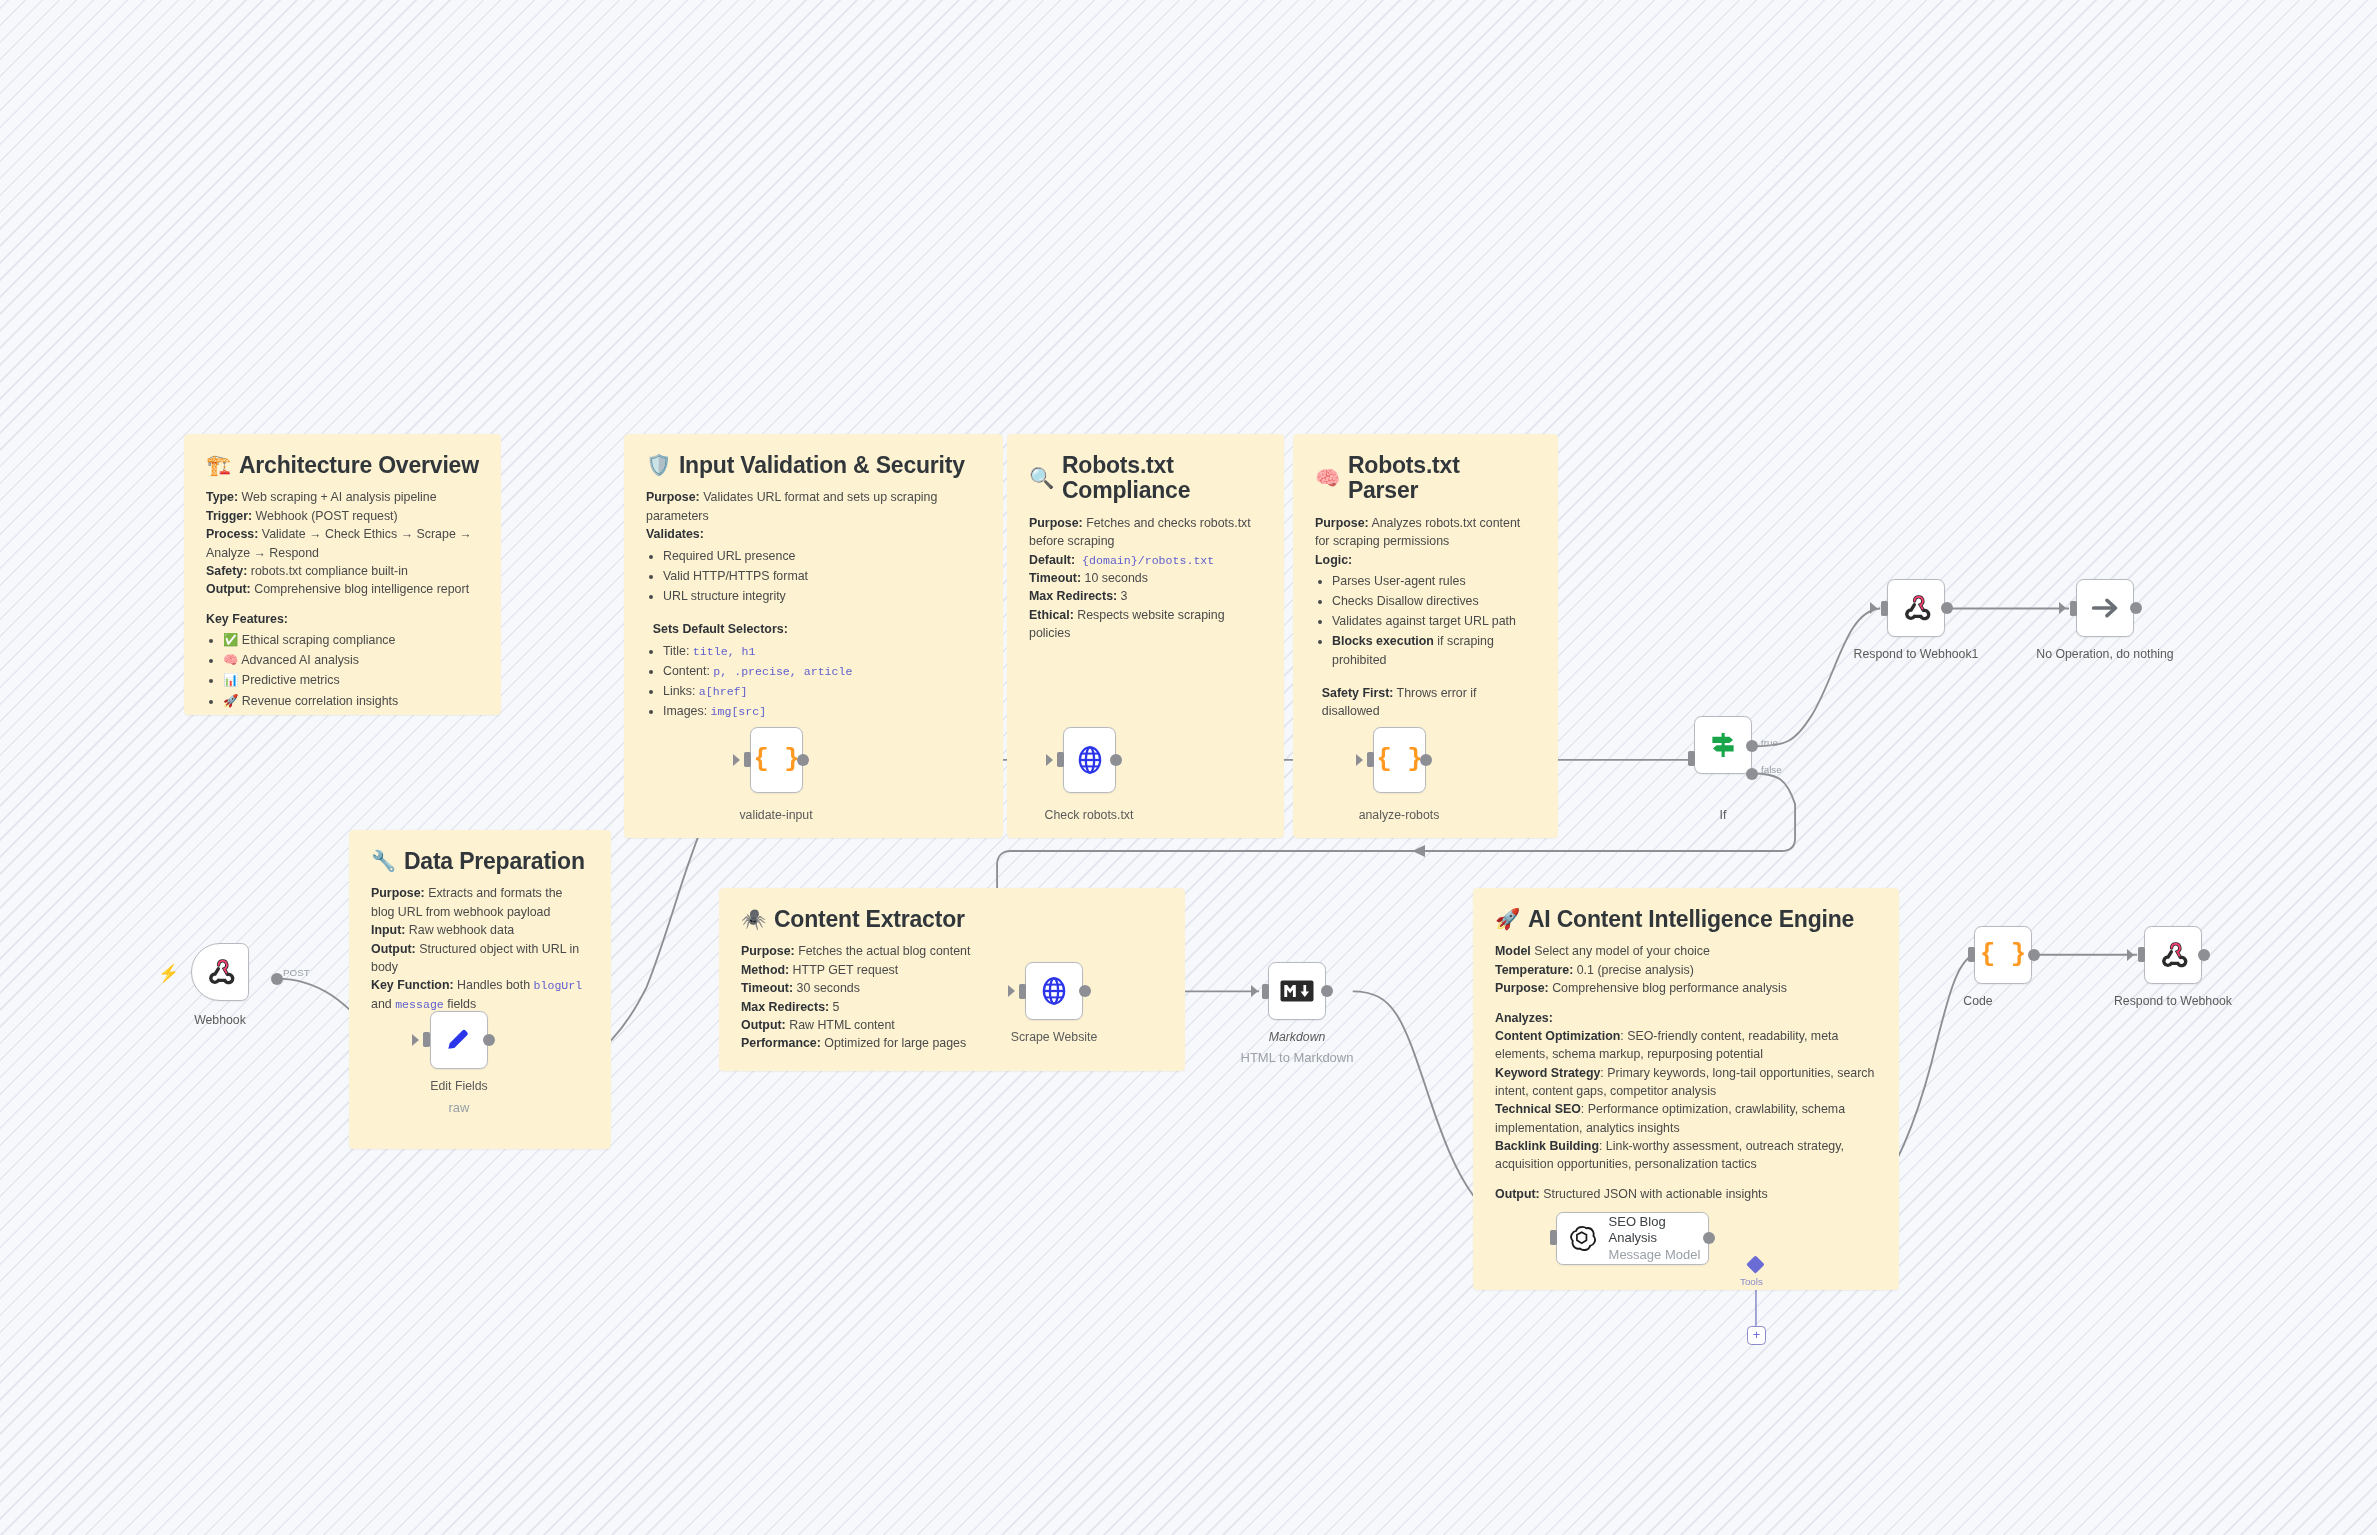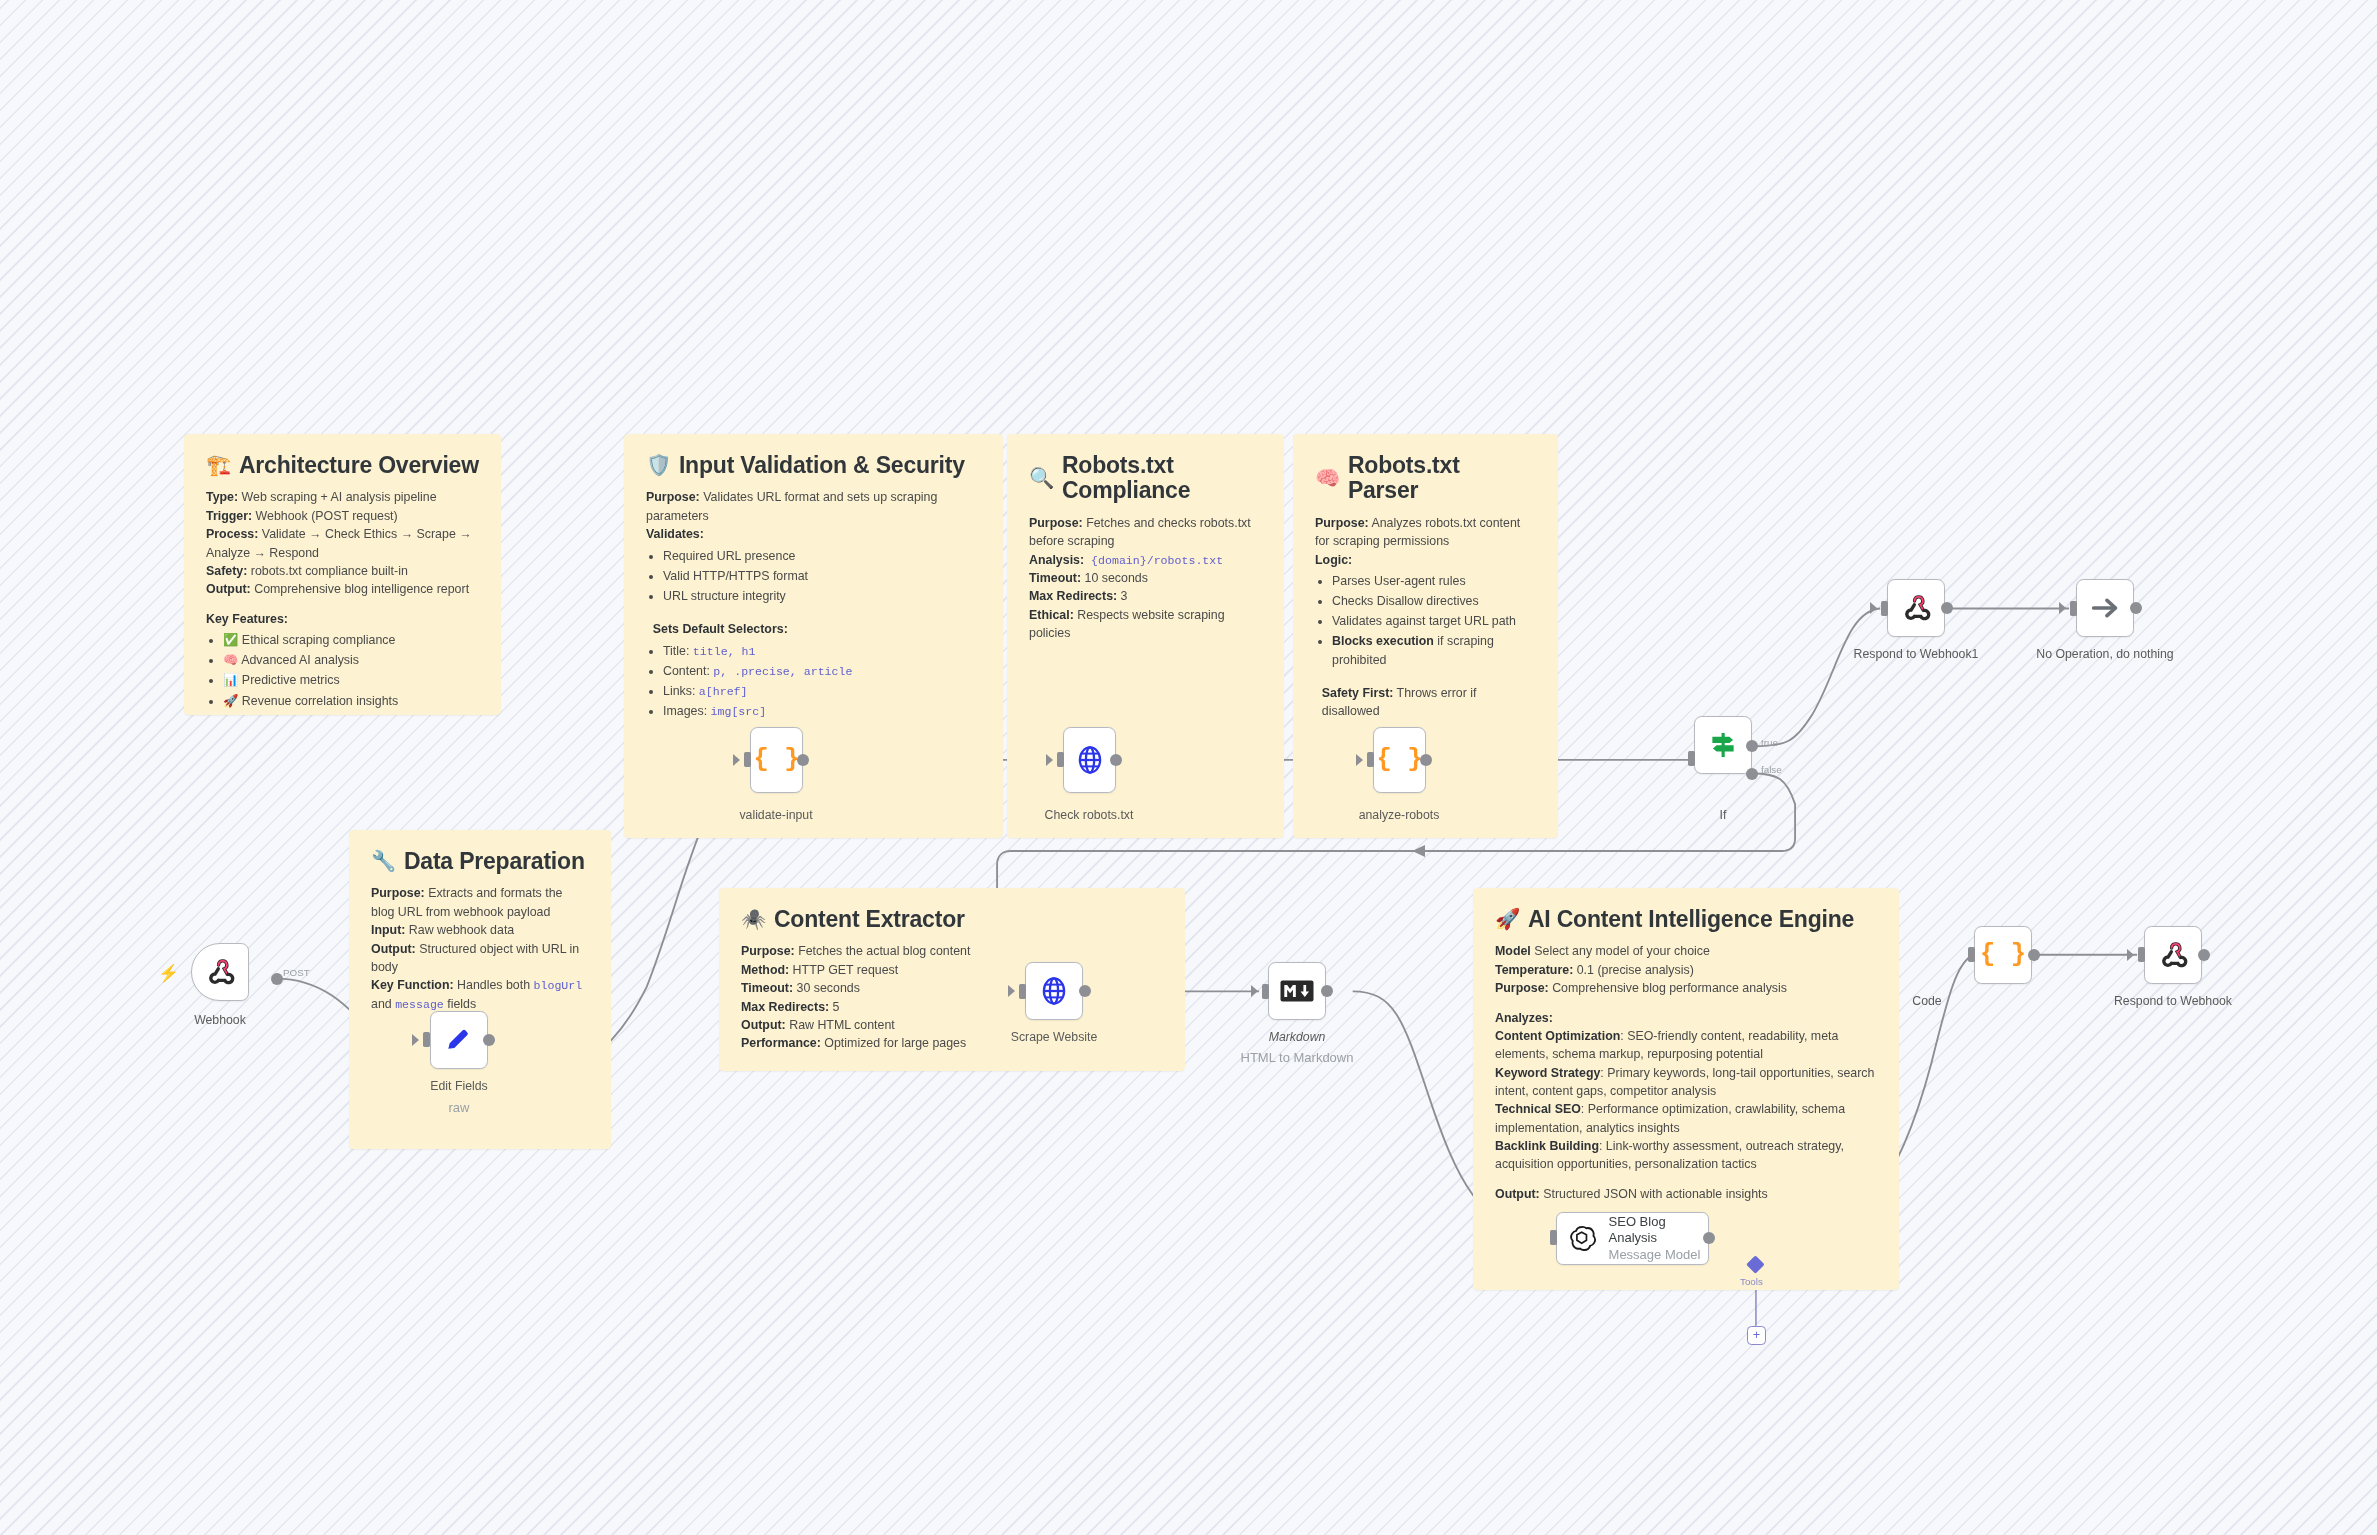--- a/index.html
+++ b/index.html
@@ -201,21 +201,21 @@
     </div>
   </div>
 
   <div class="sticky" style="left:1007px; top:434px; width:277px; height:404px;">
     <h2>
       <span class="emoji">🔍</span>
       <span>Robots.txt Compliance</span>
     </h2>
     <div class="body">
       <div><span class="lbl">Purpose:</span><span> Fetches and checks robots.txt before scraping</span></div>
-      <div><span class="lbl">Analysis:</span><span class="code"> {domain}/robots.txt</span></div>
+      <div><span class="lbl">Default:</span><span class="code"> {domain}/robots.txt</span></div>
       <div><span class="lbl">Timeout:</span><span> 10 seconds</span></div>
       <div><span class="lbl">Max Redirects:</span><span> 3</span></div>
       <div><span class="lbl">Ethical:</span><span> Respects website scraping policies</span></div>
     </div>
   </div>
 
   <div class="sticky" style="left:1293px; top:434px; width:265px; height:404px;">
     <h2>
       <span class="emoji">🧠</span>
       <span>Robots.txt Parser</span>
@@ -417,21 +417,21 @@
   <div class="dot" style="left:1703px; top:1232px;"></div>
   <div class="diamond" style="left:1749px; top:1258px;"></div>
   <span class="port-label" style="left:1740px; top:1276px; color:#8b8bc9;">Tools</span>
   <div class="plusbox" style="left:1747px; top:1326px;">+</div>
 
   <div class="node square" style="left:1974px; top:926px;">
     <span class="icon-brace">{ }</span>
   </div>
   <div class="inport" style="left:1968px; top:947px;"></div>
   <div class="dot" style="left:2028px; top:949px;"></div>
-  <div class="node-label" style="left:1927px; top:994px;">Code</div>
+  <div class="node-label" style="left:1978px; top:994px;">Code</div>
 
   <div class="node square" style="left:2144px; top:926px;">
     <svg width="31" height="31" viewBox="0 0 24 24">
       <path d="M10.5 6.2a3.2 3.2 0 1 1 4.4 3.0l2.3 4.0" fill="none" stroke="#2b2b2b" stroke-width="2.6" stroke-linecap="round"></path>
       <path d="M10.5 6.2a3.2 3.2 0 1 1 4.4 3.0l2.3 4.0" fill="none" stroke="#ff3f72" stroke-width="1.3" stroke-linecap="round"></path>
       <path d="M17.8 13.5a3.2 3.2 0 1 1-2.4 4.6H10.7" fill="none" stroke="#2b2b2b" stroke-width="2.6" stroke-linecap="round"></path>
       <path d="M10.4 18.1a3.2 3.2 0 1 1-2.6-4.9l2.5-4.1" fill="none" stroke="#2b2b2b" stroke-width="2.6" stroke-linecap="round"></path>
     </svg>
   </div>
   <div class="inport" style="left:2138px; top:947px;"></div>

